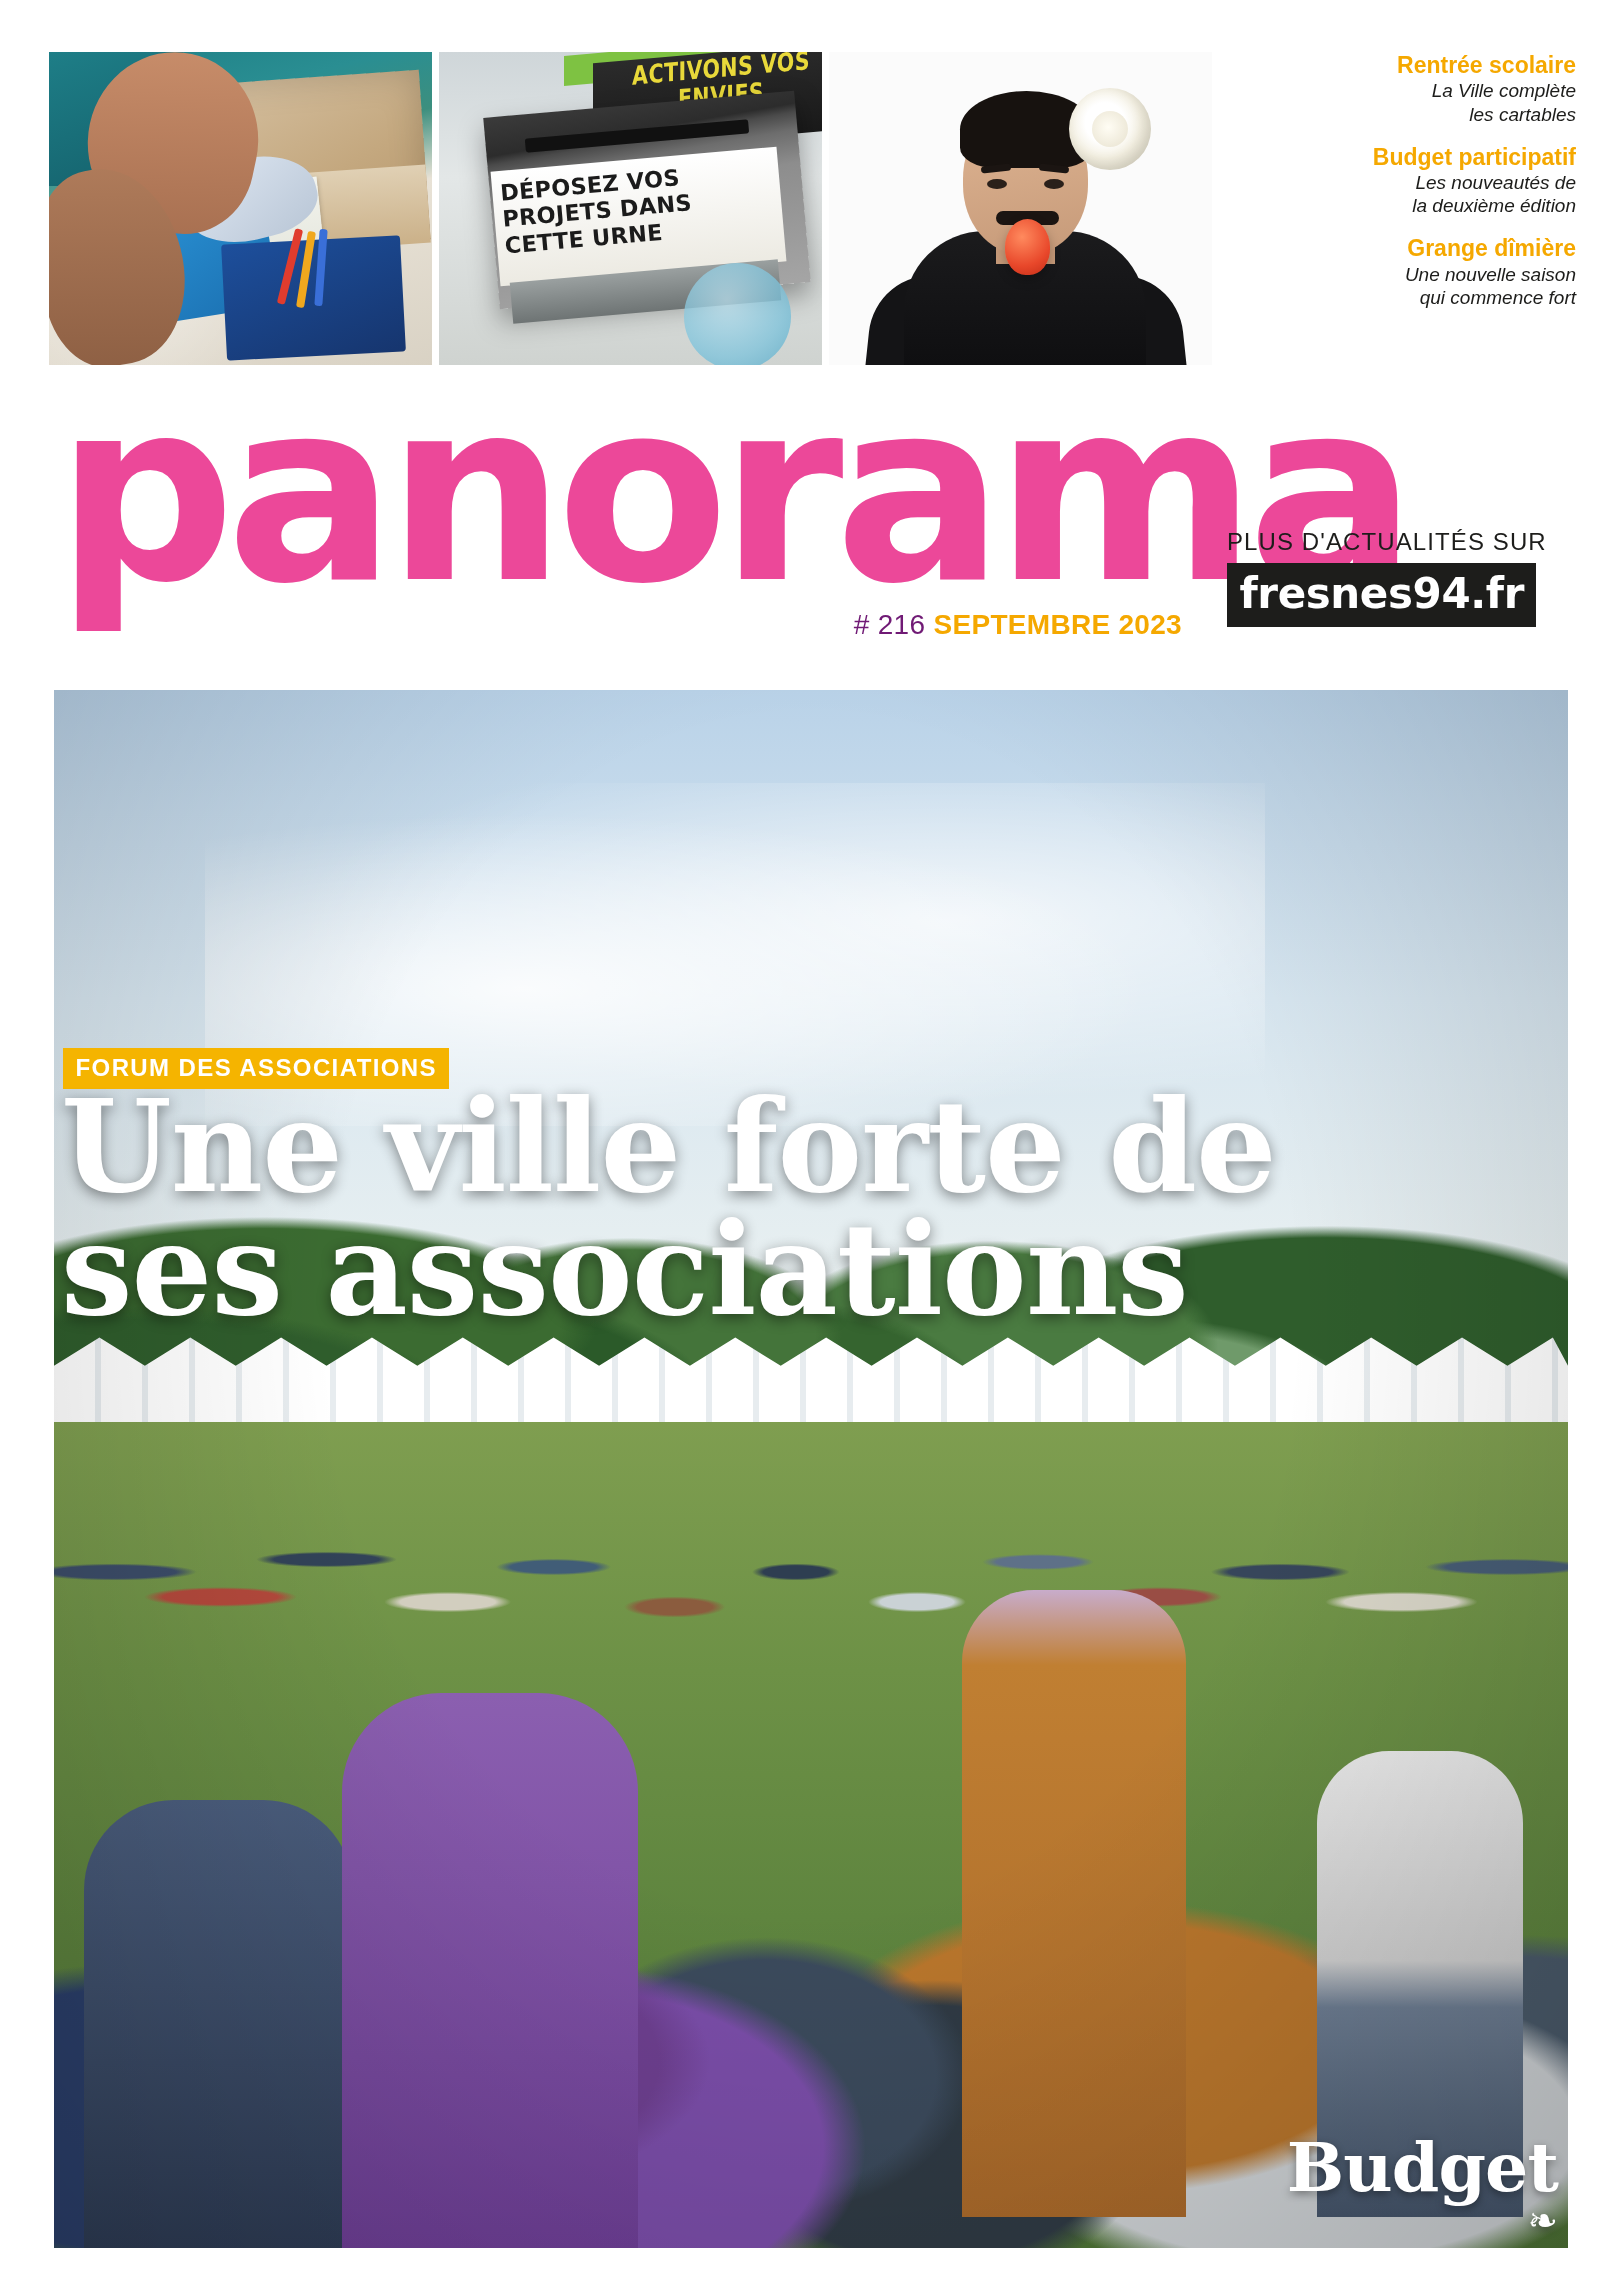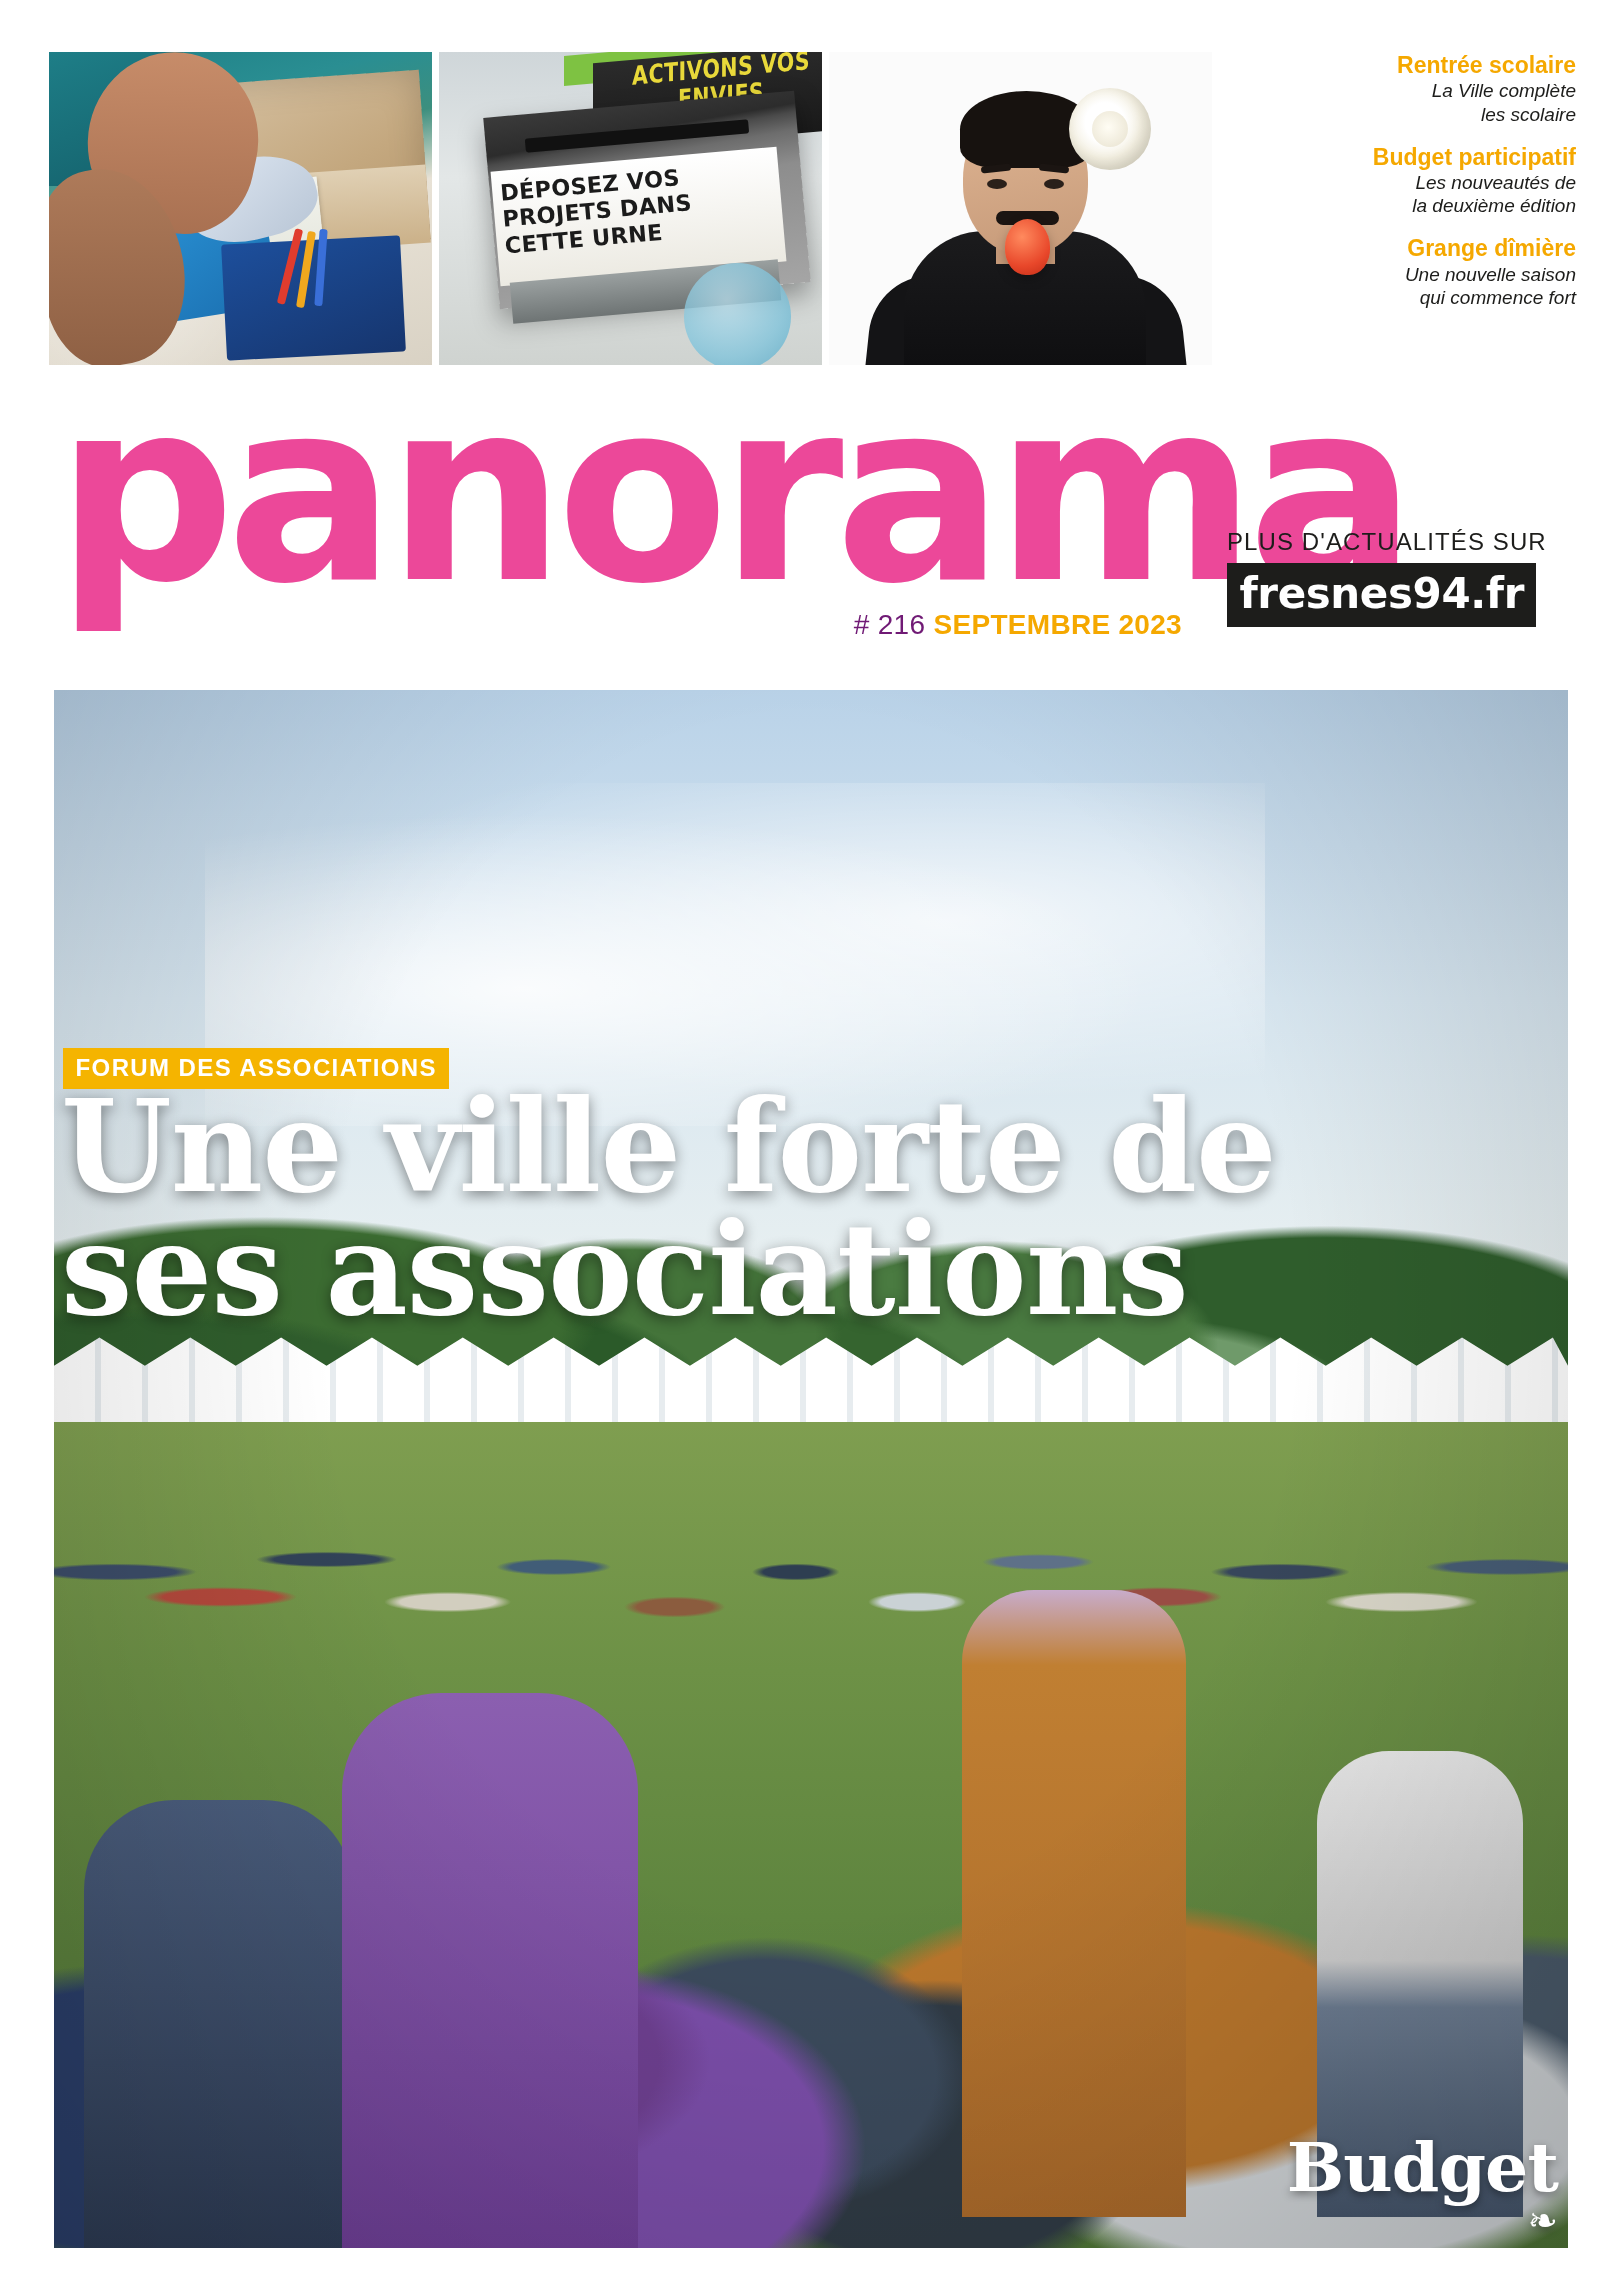--- a/index.html
+++ b/index.html
@@ -504,21 +504,21 @@
       <div class="t3-rose"></div>
     </div>
 
   </div>
 
   <div class="teasers">
 
     <div class="teaser">
       <div class="teaser-title">Rentrée scolaire</div>
       <div class="teaser-text">La Ville complète</div>
-      <div class="teaser-text">les scolaire</div>
+      <div class="teaser-text">les cartables</div>
     </div>
 
     <div class="teaser">
       <div class="teaser-title">Budget participatif</div>
       <div class="teaser-text">Les nouveautés de</div>
       <div class="teaser-text">la deuxième édition</div>
     </div>
 
     <div class="teaser">
       <div class="teaser-title">Grange dîmière</div>

